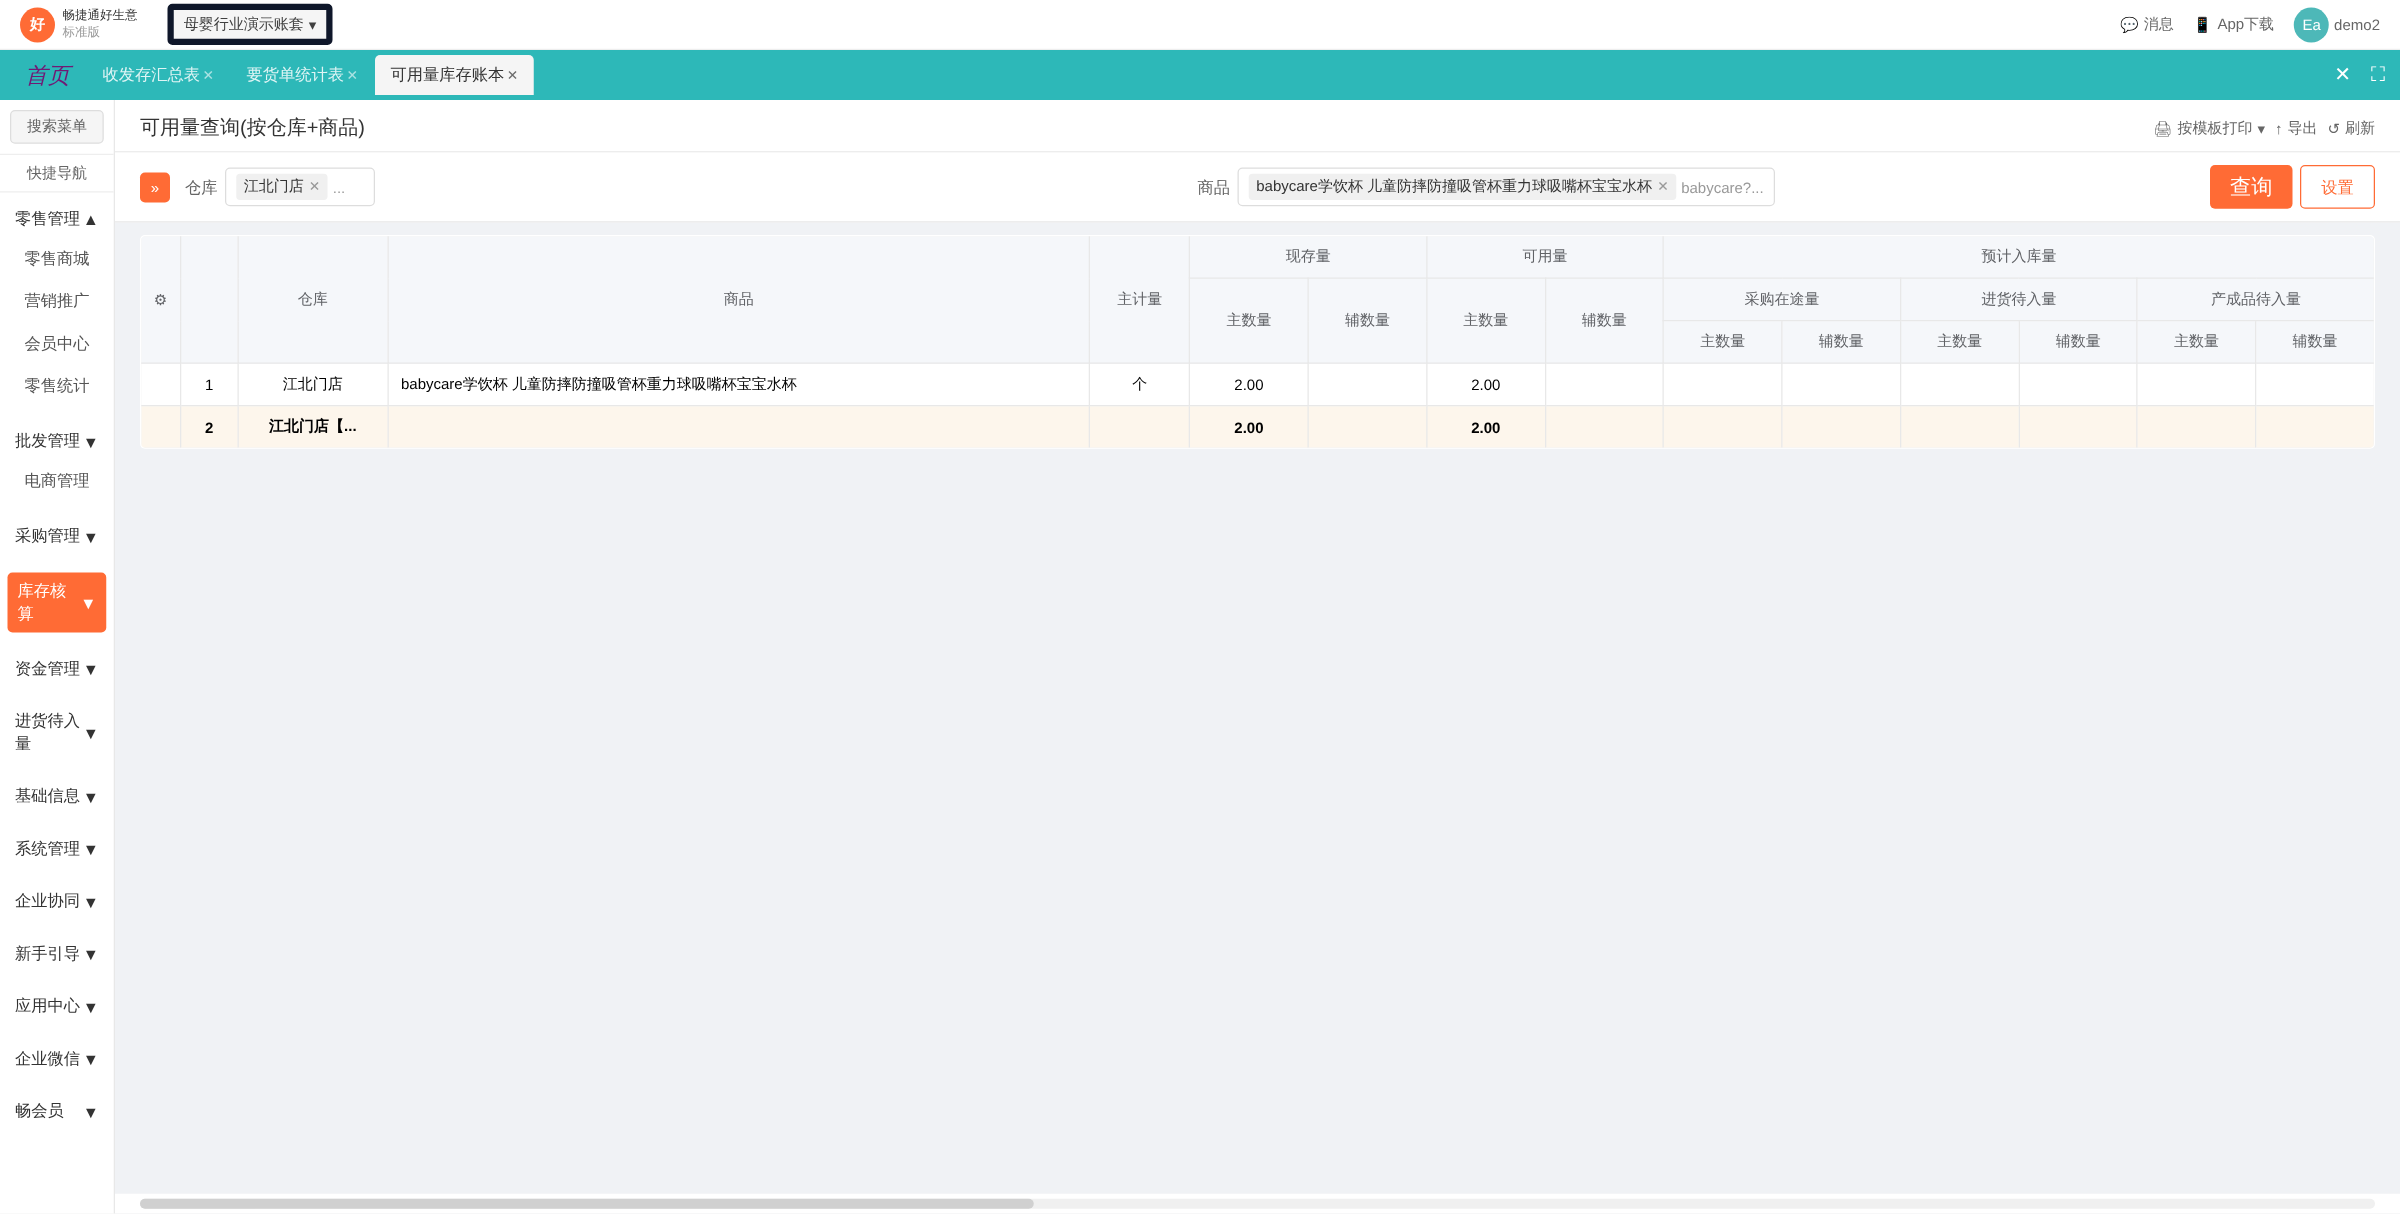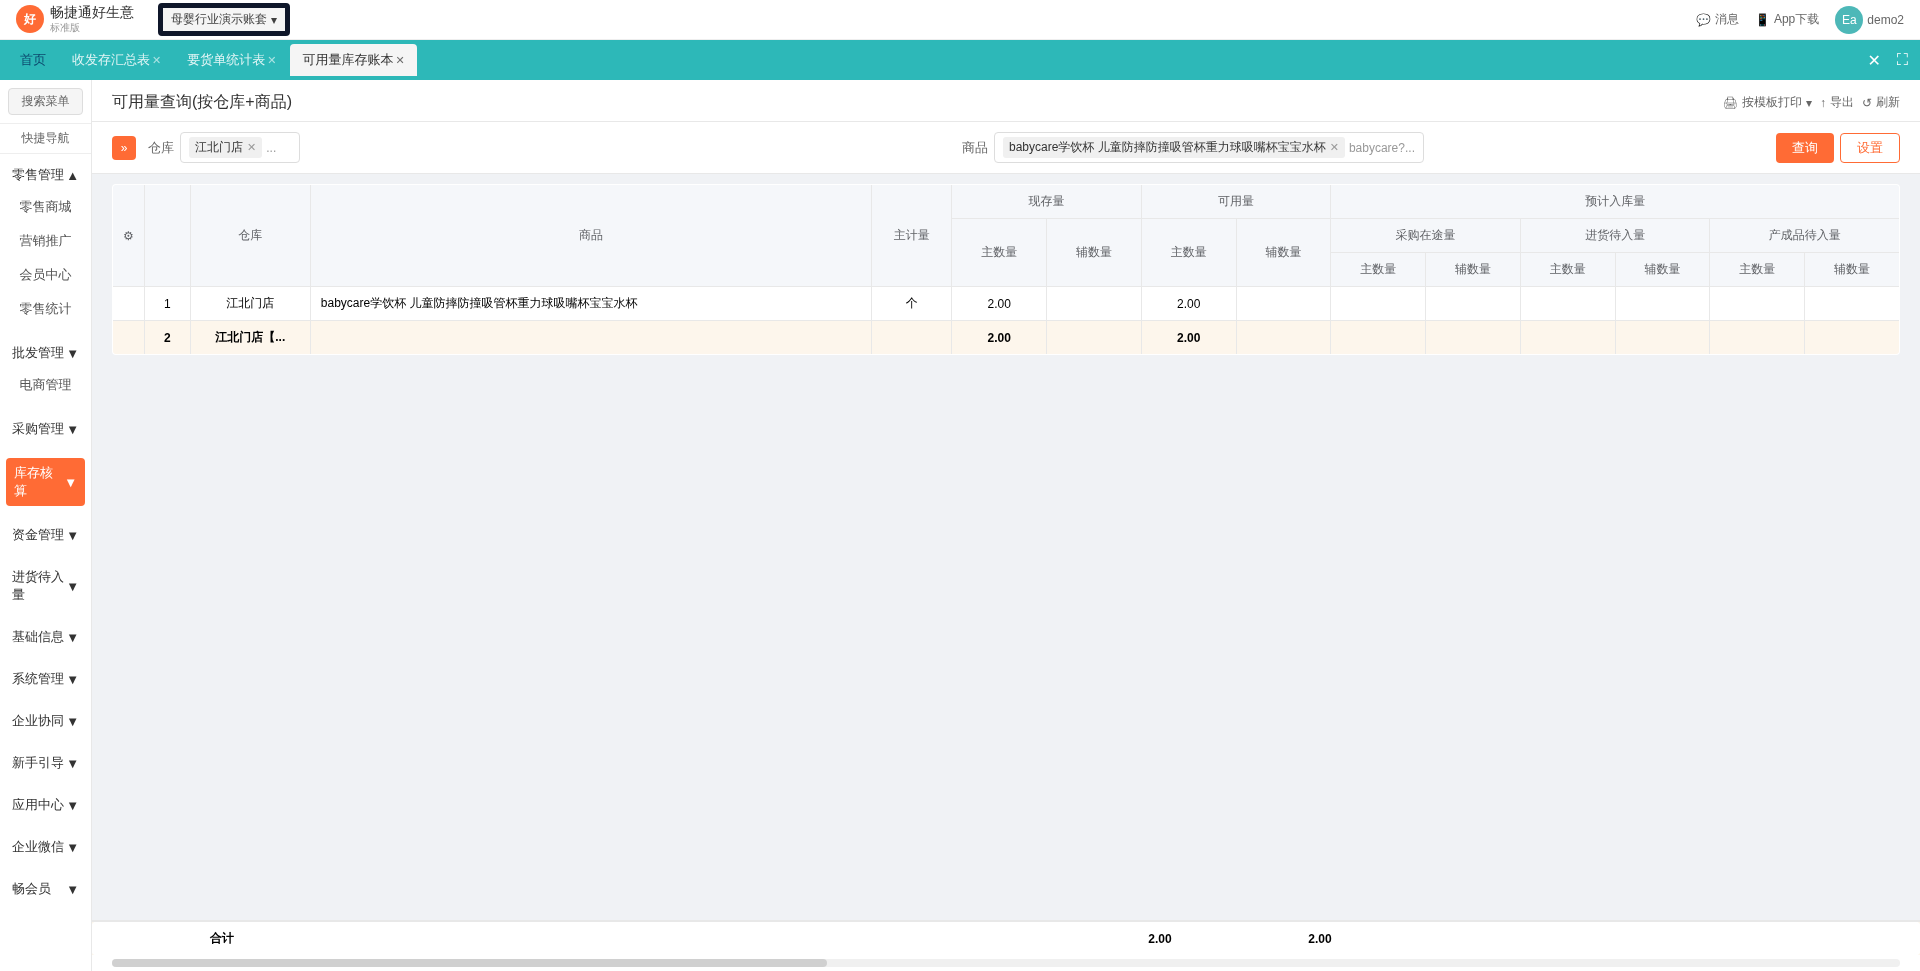--- a/index.html
+++ b/index.html
@@ -12,21 +12,21 @@
       display: flex;
       align-items: center;
       justify-content: space-between;
       padding: 0 16px;
       border-bottom: 1px solid #eee;
       position: relative;
     }
     .top-bar-left { display: flex; align-items: center; gap: 8px; }
     .logo-area { display: flex; align-items: center; gap: 6px; }
     .logo-icon { width: 28px; height: 28px; background: #ff6b35; border-radius: 50%; display: flex; align-items: center; justify-content: center; color: white; font-size: 12px; font-weight: bold; }
-    .logo-text { font-size: 14px; color: #333; line-height: 1.2; }
+    .logo-text { font-size: 10px; color: #333; line-height: 1.2; }
     .logo-sub { font-size: 10px; color: #999; }
     .org-selector { display: flex; align-items: center; gap: 4px; background: #f5f5f5; border: 5px solid #0f172a; border-radius: 4px; padding: 3px 8px; cursor: pointer; font-size: 12px; color: #404040; margin-left: 16px; }
     .top-bar-right { display: flex; align-items: center; gap: 16px; font-size: 12px; color: #666; }
     .top-right-item { display: flex; align-items: center; gap: 4px; cursor: pointer; }
     .avatar { width: 28px; height: 28px; border-radius: 50%; background: #4db8b8; display: flex; align-items: center; justify-content: center; color: white; font-size: 12px; }
 
     
     .tab-bar {
       height: 40px;
       background: #2db8b8;
@@ -47,21 +47,21 @@
       color: rgba(255,255,255,0.85);
       white-space: nowrap;
     }
     .tab-item.active {
       background: #f5f5f5;
       color: #333;
     }
     .tab-item .tab-close { font-size: 11px; opacity: 0.7; }
     .tab-bar-right { margin-left: auto; display: flex; align-items: center; gap: 8px; }
     .tab-bar-btn { color: white; font-size: 16px; cursor: pointer; padding: 4px; }
-    .home-tab { color: #0c4a6e; font-size: 13px; padding: 0 12px; cursor: pointer; }
+    .home-tab { color: #701a75; font-size: 18px; padding: 0 12px; cursor: pointer; font-style: italic; }
 
     
     .main-layout { display: flex; flex: 1; overflow: hidden; }
 
     
     .sidebar {
       width: 92px;
       background: #fff;
       border-right: 1px solid #e8e8e8;
       display: flex;
@@ -129,21 +129,21 @@
     }
     .filter-tag {
       display: flex; align-items: center; gap: 4px;
       background: #f0f0f0; border-radius: 3px; padding: 2px 6px; font-size: 12px; color: #333;
     }
     .filter-tag .close { color: #999; cursor: pointer; font-size: 11px; }
     .filter-more { color: #999; font-size: 12px; cursor: pointer; }
     .filter-actions { display: flex; gap: 6px; }
     .btn-query {
       background: #ff6b35; color: white; border: none; border-radius: 4px;
-      padding: 6px 16px; font-size: 13px; cursor: pointer;
+      padding: 6px 16px; font-size: 17px; cursor: pointer;
     }
     .btn-settings {
       background: white; color: #ff6b35; border: 1px solid #ff6b35; border-radius: 4px;
       padding: 5px 16px; font-size: 13px; cursor: pointer;
     }
 
     
     .table-area {
       flex: 1;
       overflow: auto;
@@ -468,43 +468,20 @@
             <td></td>
             <td></td>
             <td></td>
             <td></td>
             <td></td>
           </tr>
         </tbody>
       </table>
     </div>
 
-    <div style="background:#fdf6ec; padding:0; border-top:2px solid #e8e8e8;">
-      <table class="data-table" style="border:none;">
-        <tbody>
-          <tr>
-            <td style="width:30px;border:none;"></td>
-            <td style="width:40px;border:none;"></td>
-            <td style="width:120px;border:none;font-weight:600;">合计</td>
-            <td style="border:none;"></td>
-            <td style="width:80px;border:none;"></td>
-            <td style="width:80px;border:none;font-weight:600;">2.00</td>
-            <td style="width:80px;border:none;"></td>
-            <td style="width:80px;border:none;font-weight:600;">2.00</td>
-            <td style="width:80px;border:none;"></td>
-            <td style="width:80px;border:none;"></td>
-            <td style="width:80px;border:none;"></td>
-            <td style="width:80px;border:none;"></td>
-            <td style="width:80px;border:none;"></td>
-            <td style="width:80px;border:none;"></td>
-            <td style="width:80px;border:none;"></td>
-          </tr>
-        </tbody>
-      </table>
-    </div>
 
     <div class="scroll-bar-area">
       <div class="scroll-track">
         <div class="scroll-thumb"></div>
       </div>
     </div>
 
   </div>
 
 </div>

